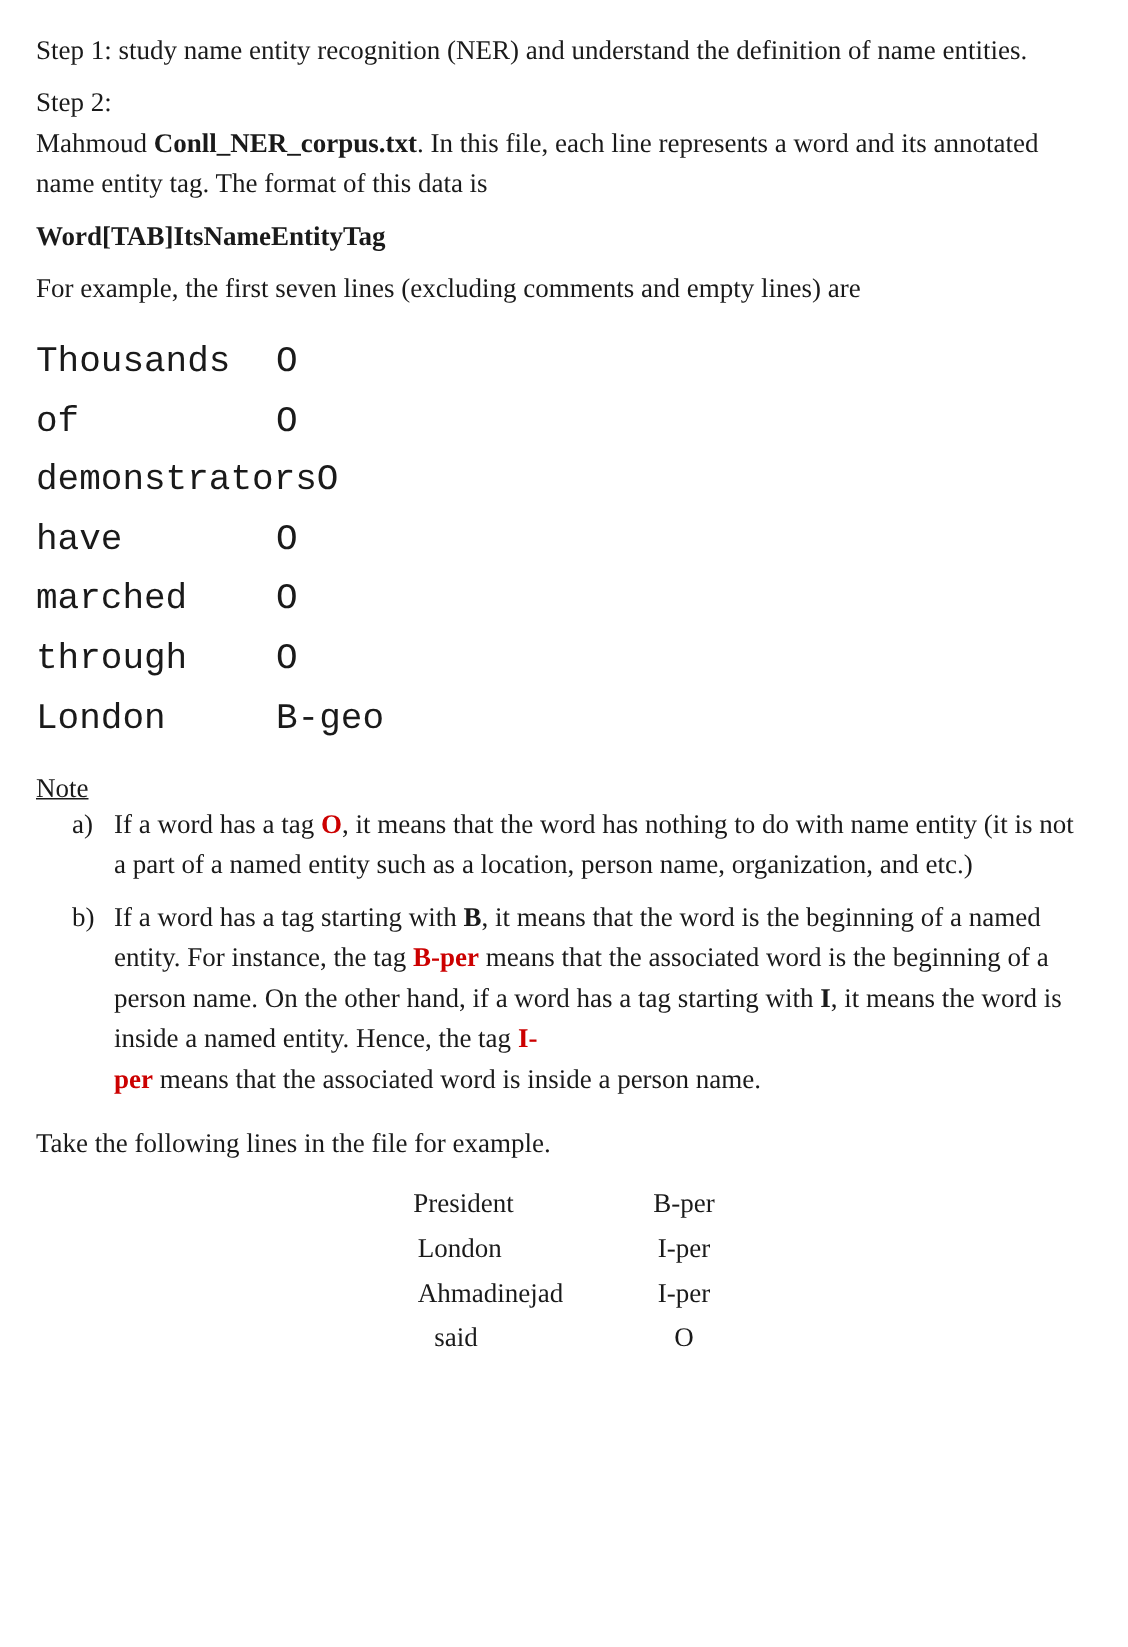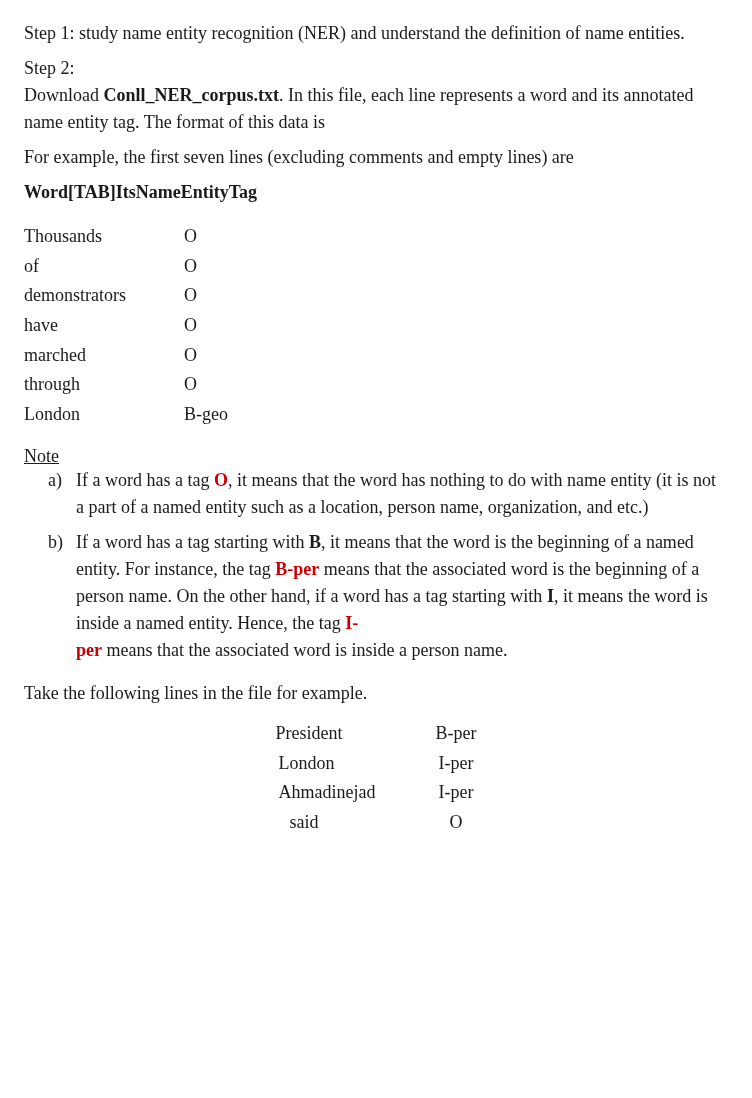--- a/index.html
+++ b/index.html
@@ -25,22 +25,22 @@
     }
     .bold {
       font-weight: bold;
       text-align: center;
     }
     .red {
       color: #cc0000;
     }
     .data-table {
       margin: 16px 0 16px 0;
-      font-family: Liberation Serif, serif;
-      font-size: 18px;
+      font-family: Liberation Mono, monospace;
+      font-size: 24px;
     }
     .data-table .row {
       display: flex;
       align-items: baseline;
       line-height: 1.65;
     }
     .data-table .word {
       min-width: 160px;
       display: inline-block;
     }
@@ -99,29 +99,29 @@
 <body>
 
 <div class="content-block">
 
   <p>
     <span>Step 1: study name entity recognition (NER) and understand the definition of name entities.</span>
   </p>
 
   <p>
     <span>Step 2:</span><br>
-    <span>Download </span><span class="bold">Conll_NER_corpus.txt</span><span>. In this file, each line represents a word and its annotated name entity tag. The format of this data is</span>
+    <span>Mahmoud </span><span class="bold">Conll_NER_corpus.txt</span><span>. In this file, each line represents a word and its annotated name entity tag. The format of this data is</span>
+  </p>
+
+  <p>
+    <span class="bold">Word[TAB]ItsNameEntityTag</span>
   </p>
 
   <p>
     <span>For example, the first seven lines (excluding comments and empty lines) are</span>
-  </p>
-
-  <p>
-    <span class="bold">Word[TAB]ItsNameEntityTag</span>
   </p>
 
   <div class="data-table">
   <div class="row">
         <span class="word">Thousands</span>
         <span class="tag">O</span>
       </div>
       <div class="row">
         <span class="word">of</span>
         <span class="tag">O</span>

